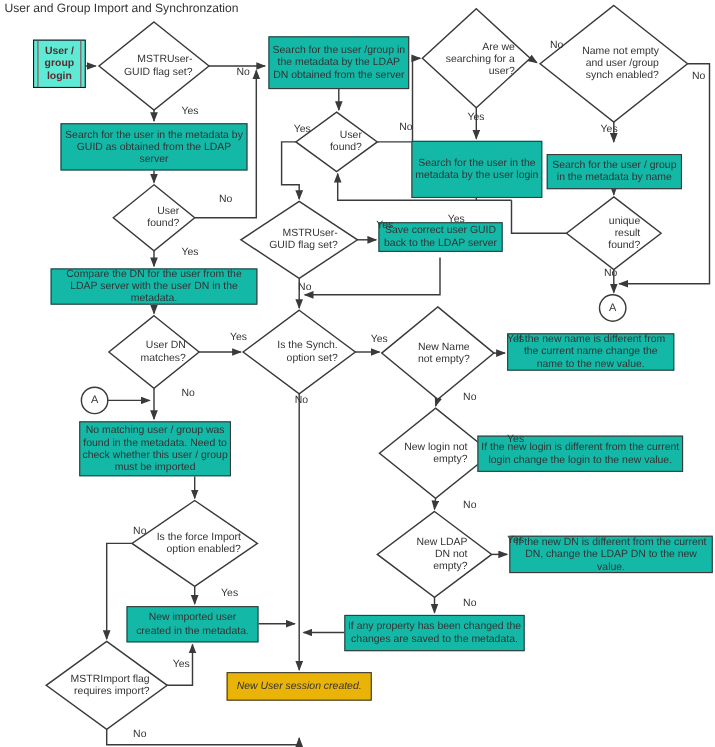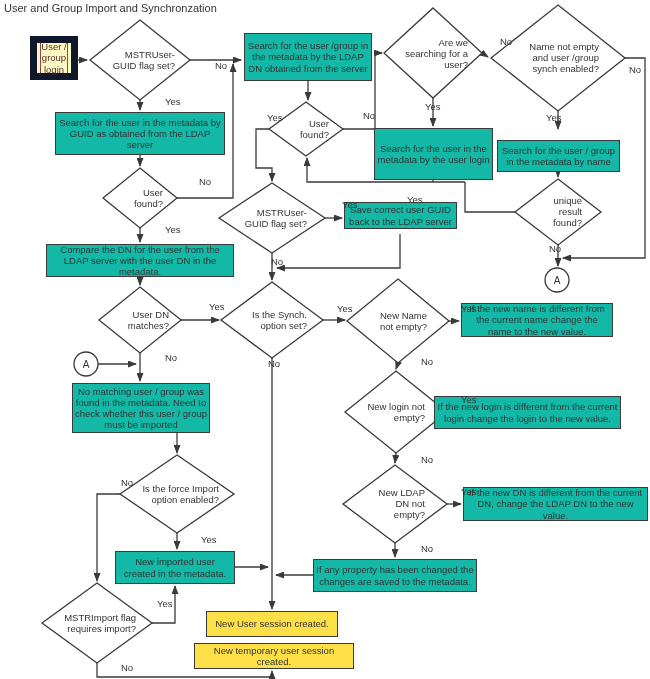--- a/index.html
+++ b/index.html
@@ -3,22 +3,22 @@
 <meta charset="utf-8">
 <style>
   html,body{margin:0;padding:0;background:#fff;}
   #canvas{position:relative;width:650px;height:679px;background:#ffffff;overflow:hidden;
           font-family:"Liberation Sans", sans-serif;color:#333;}
   #lines{position:absolute;left:0;top:0;width:650px;height:679px;}
   .title{position:absolute;left:4px;top:2px;font-size:11px;color:#333;white-space:nowrap;}
   .node{position:absolute;box-sizing:border-box;display:flex;align-items:center;justify-content:center;
         text-align:center;font-size:9.5px;line-height:1.18;background:#14b8a6;border:1px solid #3a3a3a;
         padding:1px 2px;}
-  .session{background:#fde047;}
-  .terminator{background:#fef9c3;border:7px solid #0f172a;color:#5a2a30;}
+  .session{background:#eab308;font-style:italic;}
+  .terminator{background:#5eead4;border:1px solid #0f172a;color:#5a2a30;font-weight:bold;}
   .tbar{position:absolute;top:0;bottom:0;width:1px;background:#96444c;}
   .tbar.l{left:3px;} .tbar.r{right:3px;}
   .dlabel{position:absolute;transform:translate(-50%,-50%);text-align:right;font-size:9.5px;line-height:1.18;}
   .clabel{position:absolute;transform:translate(-50%,-50%);font-size:10px;}
   .elabel{position:absolute;font-size:9.5px;color:#333;white-space:nowrap;padding-left:19px;}
 </style>
 </head>
 <body>
 
 <div id="canvas">
@@ -133,23 +133,20 @@
     </div>
   <div class="node" style="left:115px;top:551px;width:120px;height:33px">
       <span>New imported user created in the metadata.</span>
     </div>
   <div class="node" style="left:313px;top:559px;width:164px;height:33px">
       <span>If any property has been changed the changes are saved to the metadata.</span>
     </div>
   <div class="node session" style="left:206px;top:611px;width:132px;height:26px">
       <span>New User session created.</span>
     </div>
-  <div class="node session" style="left:194px;top:643px;width:160px;height:26px">
-      <span>New temporary user session created.</span>
-    </div>
 
   <div class="dlabel" style="left:140px;top:60px;width:70px">MSTRUser-GUID flag set?</div>
   <div class="dlabel" style="left:433px;top:54px;width:70px">Are we searching for a user?</div>
   <div class="dlabel" style="left:558px;top:58px;width:82px">Name not empty and user /group synch enabled?</div>
   <div class="dlabel" style="left:140px;top:198px;width:46px">User found?</div>
   <div class="dlabel" style="left:306px;top:129px;width:46px">User found?</div>
   <div class="dlabel" style="left:272px;top:218px;width:70px">MSTRUser-GUID flag set?</div>
   <div class="dlabel" style="left:558px;top:212px;width:48px">unique result found?</div>
   <div class="dlabel" style="left:140px;top:320px;width:58px">User DN matches?</div>
   <div class="dlabel" style="left:272px;top:320px;width:70px">Is the Synch. option set?</div>

